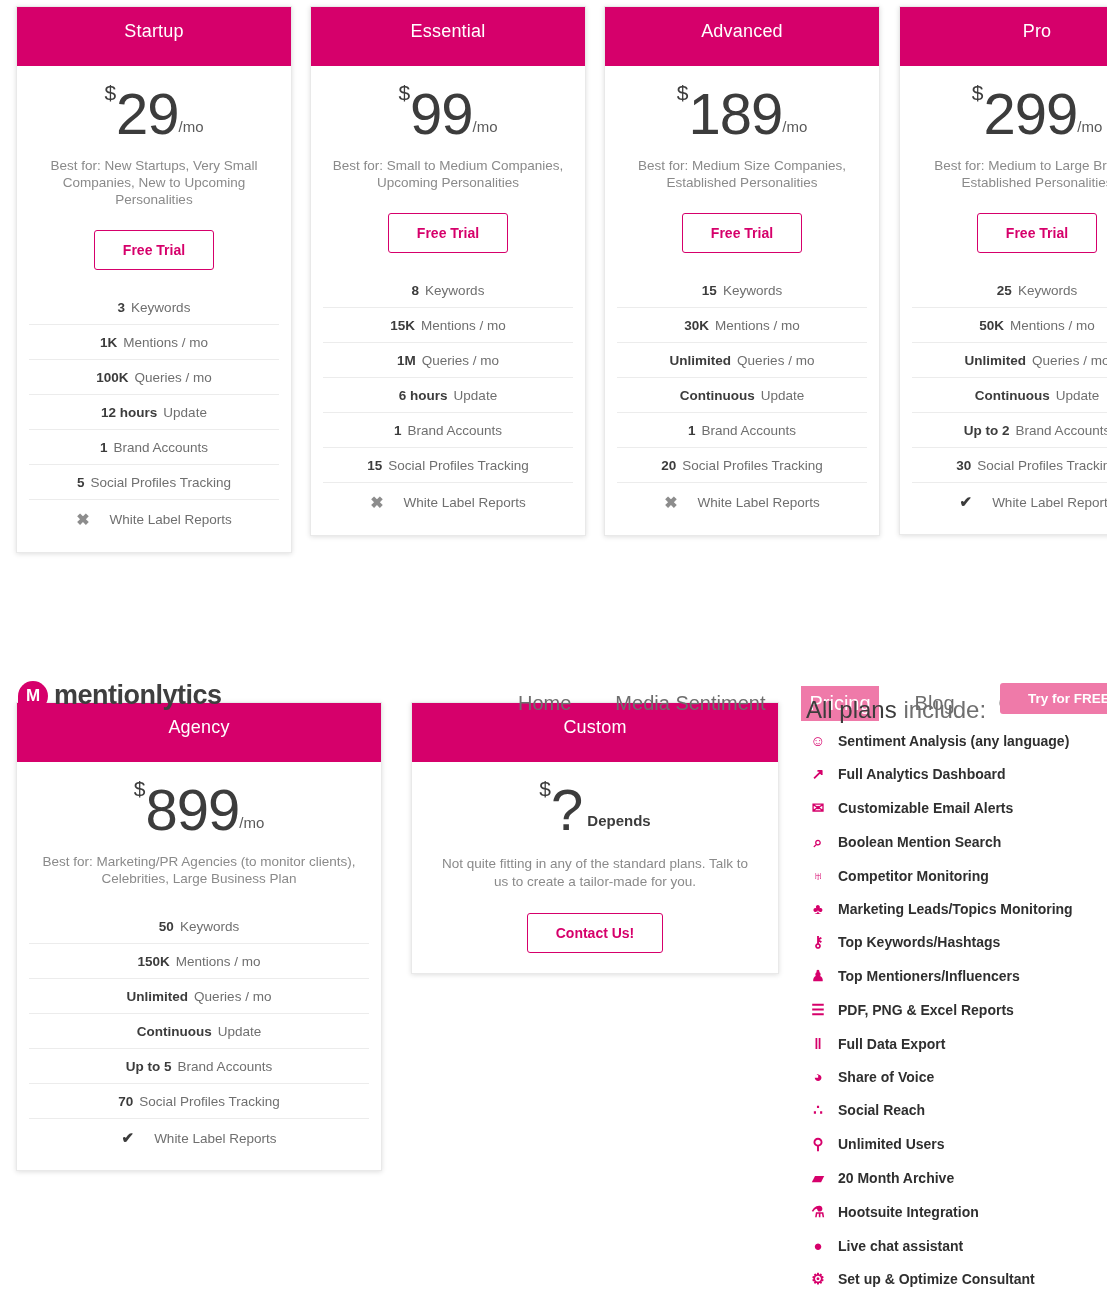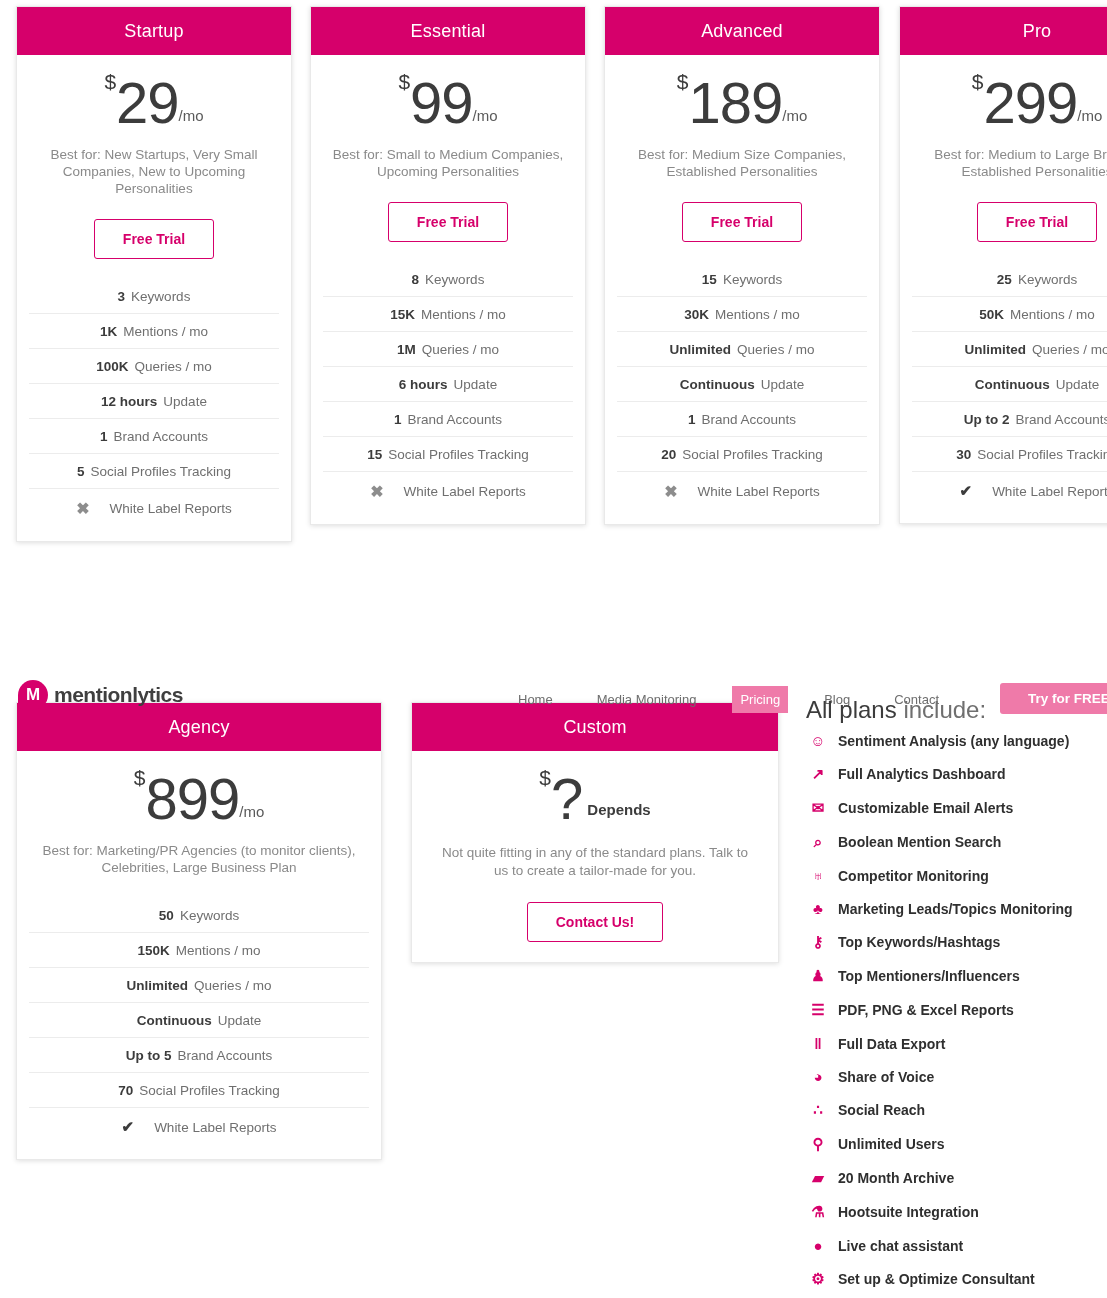--- a/index.html
+++ b/index.html
@@ -18,21 +18,21 @@
     width: 276px;
     background: #ffffff;
     border: 1px solid #e9e9e9;
     box-shadow: 0 1px 5px rgba(0,0,0,0.13);
   }
   .card-header {
     background: #d6006b;
     color: #ffffff;
     text-align: center;
     font-size: 18px;
-    padding: 14px 0 13px 0;
+    padding: 14px 0 24px 0;
     letter-spacing: .2px;
   }
   .price-row {
     text-align: center;
     padding: 14px 0 6px 0;
     white-space: nowrap;
   }
   .cur {
     font-size: 21px;
     color: #3c3c3c;
@@ -118,32 +118,32 @@
   .logo-mark {
     width: 30px; height: 30px;
     border-radius: 50% 50% 50% 6px;
     background: #d6006b;
     color: #fff;
     font-size: 17px;
     display: flex; align-items: center; justify-content: center;
     font-weight: bold;
   }
   .logo-text {
-    font-size: 21px;
+    font-size: 27px;
     color: #3f3f3f;
     font-weight: bold;
     letter-spacing: -0.5px;
   }
   .navlinks {
     position: absolute;
     left: 510px; top: 686px;
     display: flex;
     align-items: center;
     gap: 28px;
-    font-size: 13px;
+    font-size: 20px;
     color: #6d6d6d;
   }
   .navlink { cursor: pointer; padding: 6px 8px; }
   .navlink.active {
     background: #ef7aa9;
     color: #ffffff;
     text-align: right;
   }
   .trybtn {
     position: absolute;
@@ -407,21 +407,21 @@
     </div>
   </div>
 
   <div class="logo">
     <span class="logo-mark">M</span>
     <span class="logo-text">mentionlytics</span>
   </div>
 
   <div class="navlinks">
     <span class="navlink">Home</span>
-    <span class="navlink">Media Monitoring</span>
+    <span class="navlink">Media Sentiment</span>
     <span class="navlink active">Pricing</span>
     <span class="navlink">Blog</span>
     <span class="navlink">Contact</span>
   </div>
 
   <div class="trybtn">Try for FREE</div>
 
   <div class="allplans">
     <div class="allplans-title">
       <span>All plans</span>

